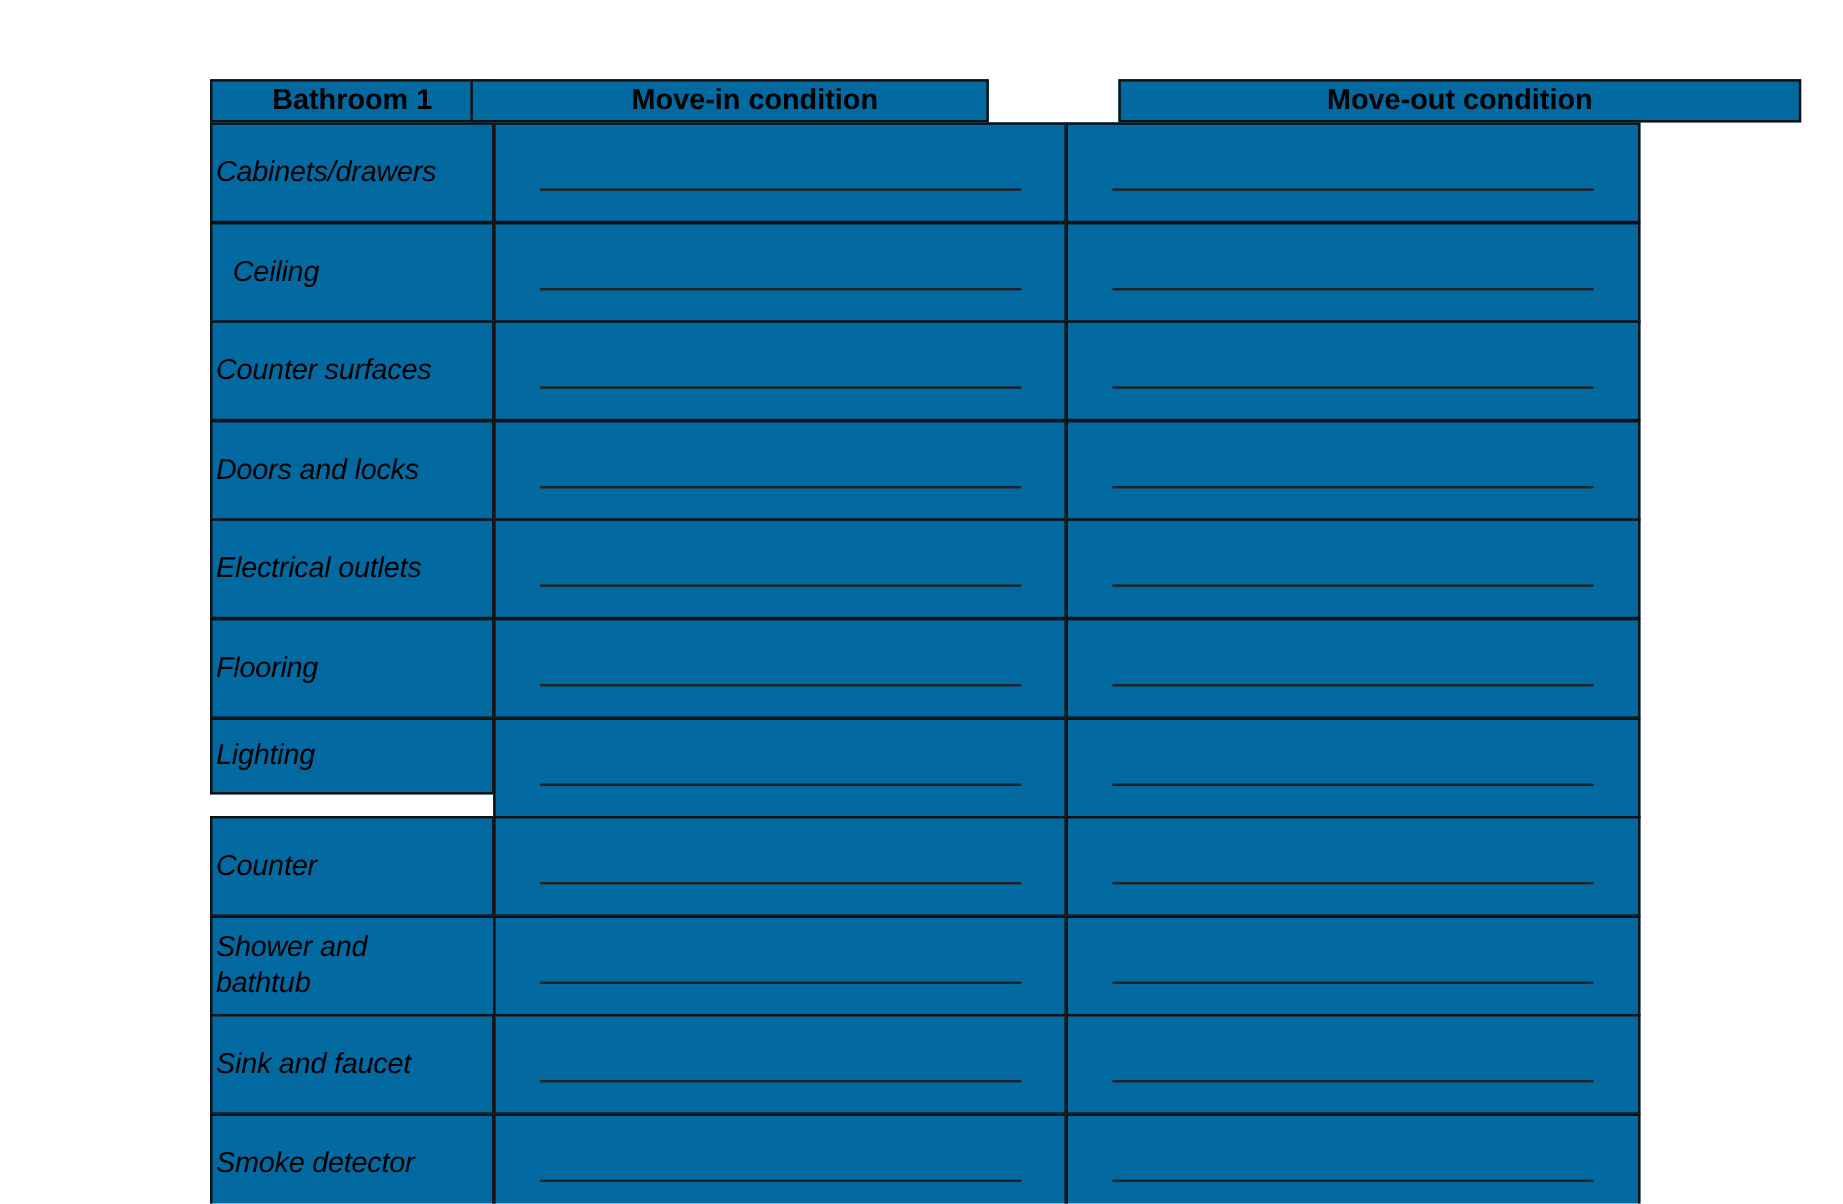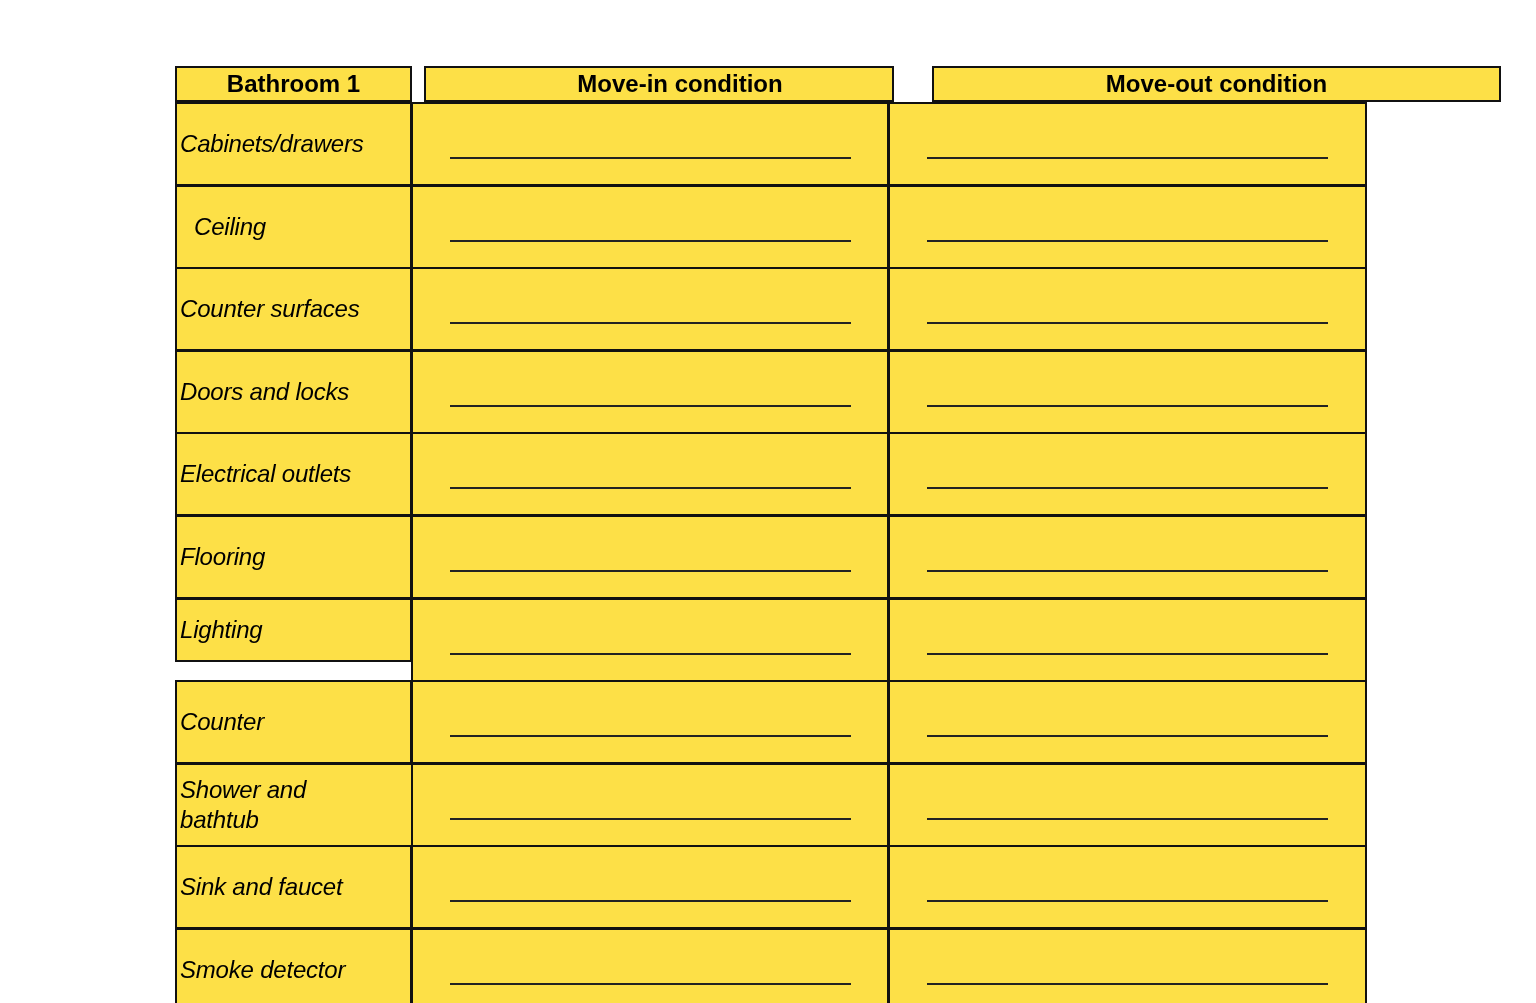--- a/index.html
+++ b/index.html
@@ -14,21 +14,21 @@
     }
     .page {
       position: relative;
       width: 1536px;
       height: 1003px;
     }
     .cell {
       position: absolute;
       box-sizing: border-box;
       border: 2px solid #111;
-      background: #fde047;
+      background: #0369a1;
     }
     .hdr {
       font-weight: bold;
       font-size: 24px;
       text-align: center;
       line-height: 31px;
       height: 36px;
       top: 66px;
     }
     .label {
@@ -47,21 +47,21 @@
       width: 401px;
     }
   </style>
 </head>
 <body>
 
 <div class="page">
   <div id="tbl">
 
     <div class="cell hdr" style="left:175px; width:237px;">Bathroom 1</div>
-    <div class="cell hdr" style="left:424px; width:470px;padding-left:42px;">Move-in condition</div>
+    <div class="cell hdr" style="left:392px; width:432px;padding-left:42px;">Move-in condition</div>
     <div class="cell hdr" style="left:932px; width:569px;">Move-out condition</div>
   <div>
         <div class="cell label" style="left: 175px; width: 237px; top: 102px; height: 84px;">
           <span>Cabinets/drawers</span>
         </div>
         <div class="cell" style="left: 411px; width: 478px; top: 102px; height: 84px;">
           <div class="fill-line" style="left: 37px; top: 53px;"></div>
         </div>
         <div class="cell" style="left: 888px; width: 479px; top: 102px; height: 84px;">
           <div class="fill-line" style="left: 37px; top: 53px;"></div>

